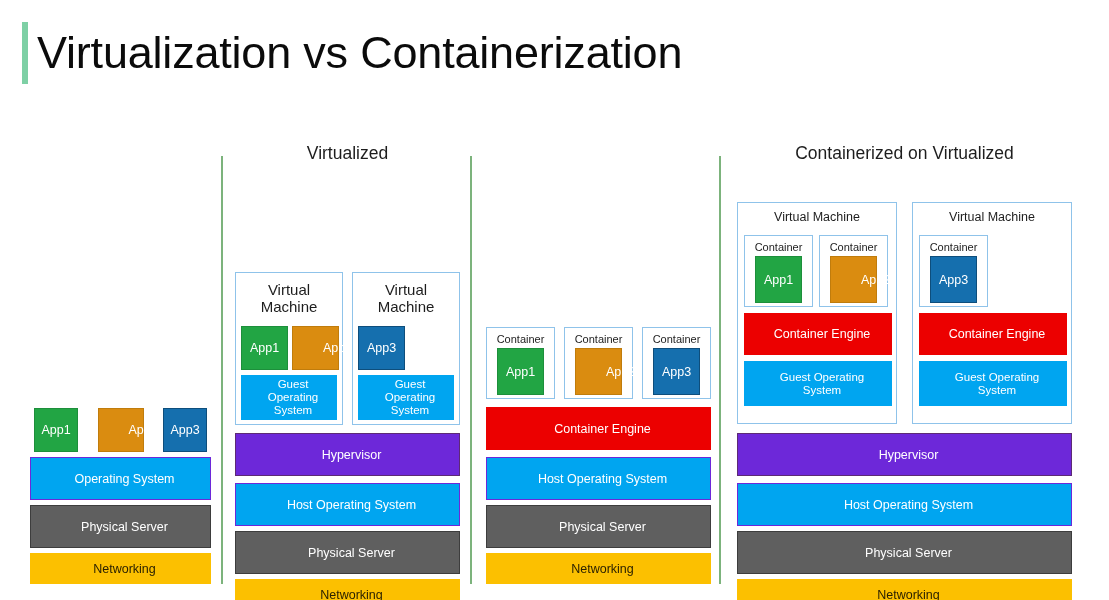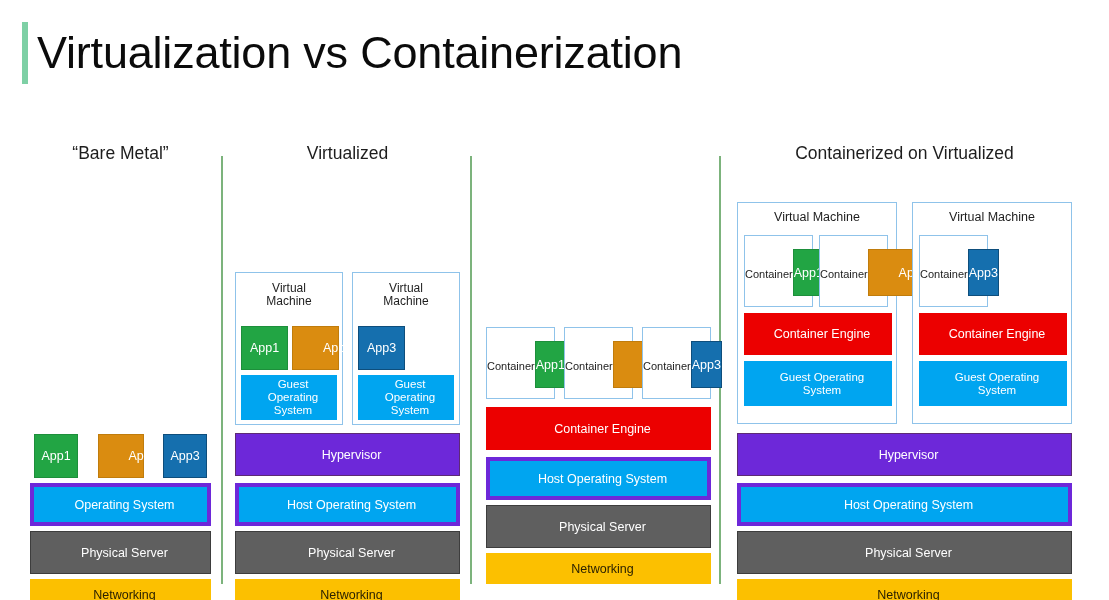--- a/index.html
+++ b/index.html
@@ -85,21 +85,21 @@
     box-sizing: border-box;
     color: #ffffff;
     font-size: 12.5px;
     display: flex;
     align-items: center;
     justify-content: center;
     text-align: center;
     white-space: nowrap;
     padding-left: 8px;
   }
-  .bar.os      { background: #00a5f0; border: 4px solid #6d28d9; }
+  .bar.os      { background: #00a5f0; border: 1px solid #6d28d9; }
   .bar.server  { background: #5f5f5f; border: 1px solid #3d3d3d; }
   .bar.net     { background: #fcc000; border: 1px solid #fcc000; color: #2c2200; }
   .bar.hyper   { background: #6d28d9; border: 1px solid #5d2a75; }
   .bar.engine  { background: #ec0000; border: 1px solid #ec0000; }
   .bar.guest   { background: #00a5f0; border: 1px solid #00a5f0; line-height: 1.12; white-space: normal; }
 
   .app {
     box-sizing: border-box;
     color: #ffffff;
     font-size: 12.5px;
@@ -111,31 +111,31 @@
   .app.orange { background: #da8c10; border: 1px solid #c07c0c; padding-left: 44px; }
   .app.blue   { background: #156fae; border: 1px solid #0e4e7c; }
 
   .vmbox {
     box-sizing: border-box;
     border: 1px solid #8fc3ea;
     background: #ffffff;
     position: relative;
   }
   .vmbox-label {
-    font-size: 12px;
+    font-size: 15px;
     color: #1d1d1d;
     text-align: center;
     line-height: 1.12;
   }
   .cbox {
     box-sizing: border-box;
     border: 1px solid #8fc3ea;
     background: #ffffff;
     display: flex;
-    flex-direction: row;
+    flex-direction: column;
     align-items: center;
   }
   .cbox-label {
     font-size: 11px;
     color: #1d1d1d;
     text-align: center;
     white-space: nowrap;
   }
 
   
@@ -202,21 +202,20 @@
   <div class="title-text">Virtualization vs Containerization</div>
 </div>
 
 <div class="board">
 
   <div class="vsep s1"></div>
   <div class="vsep s2"></div>
   <div class="vsep s3"></div>
 
   <div class="column col1">
-    <div class="col-title">“Bare Metal”</div>
     <div class="col-body" style="height:440px;">
       <div class="c1-apps">
         <div class="app green a1">App1</div>
         <div class="app orange a2">App2</div>
         <div class="app blue a3">App3</div>
       </div>
       <div class="bar os c1-os">Operating System</div>
       <div class="bar server c1-server">Physical Server</div>
       <div class="bar net c1-net">Networking</div>
     </div>

